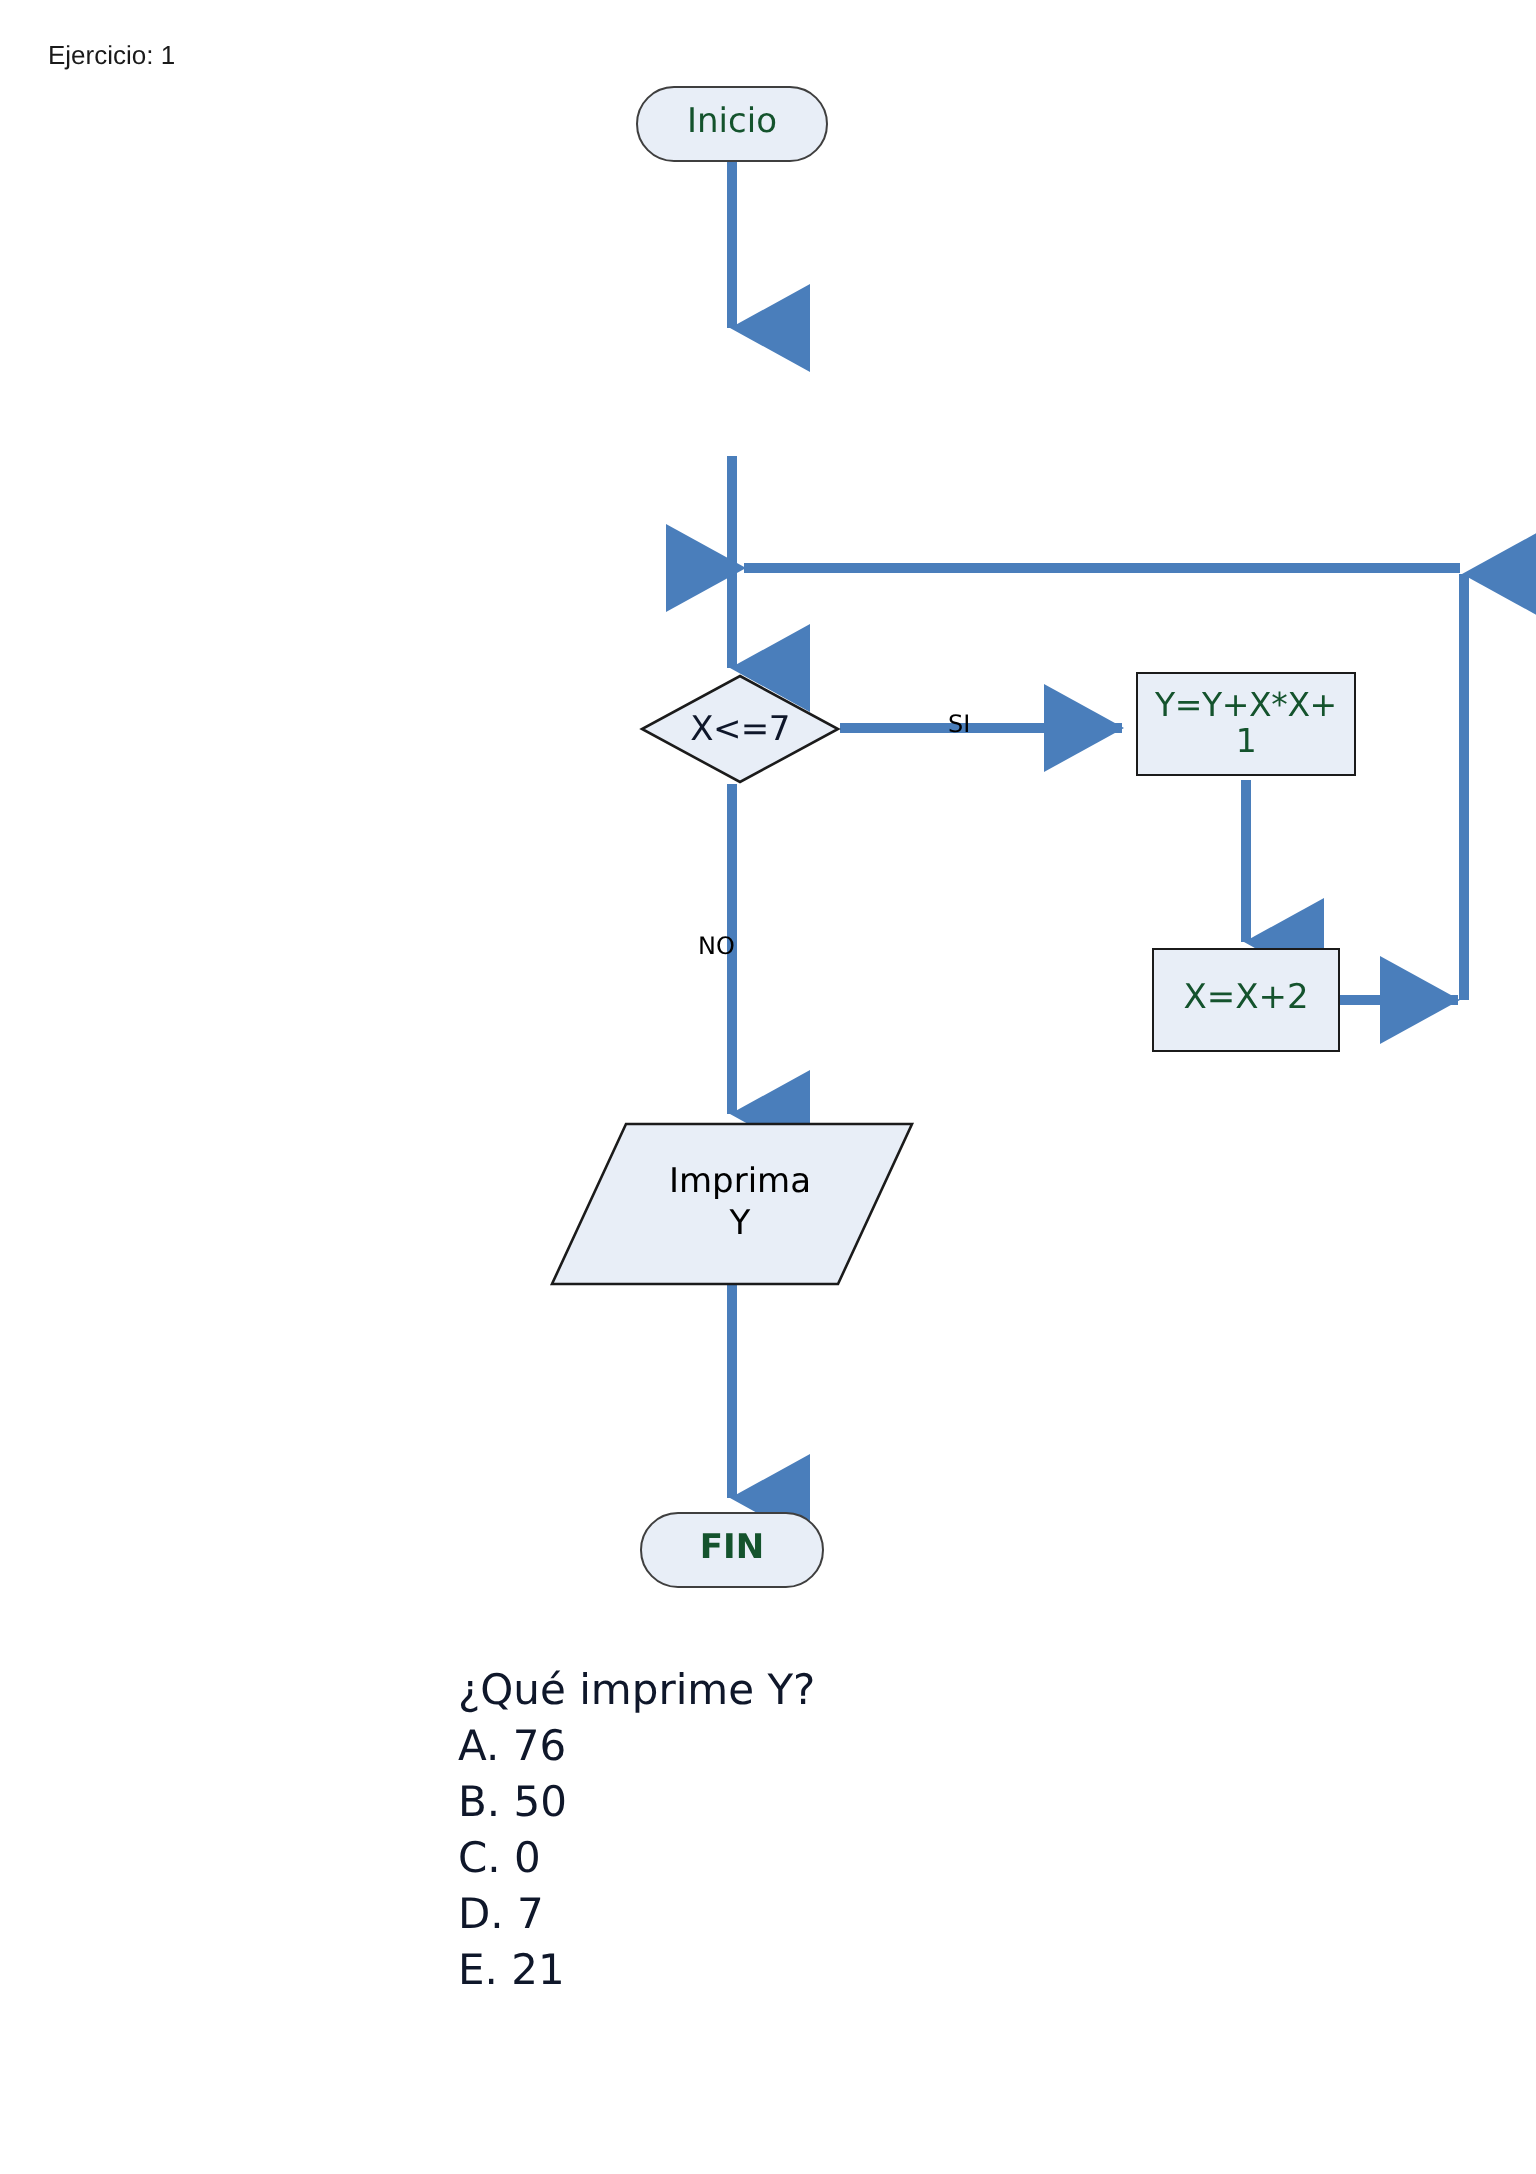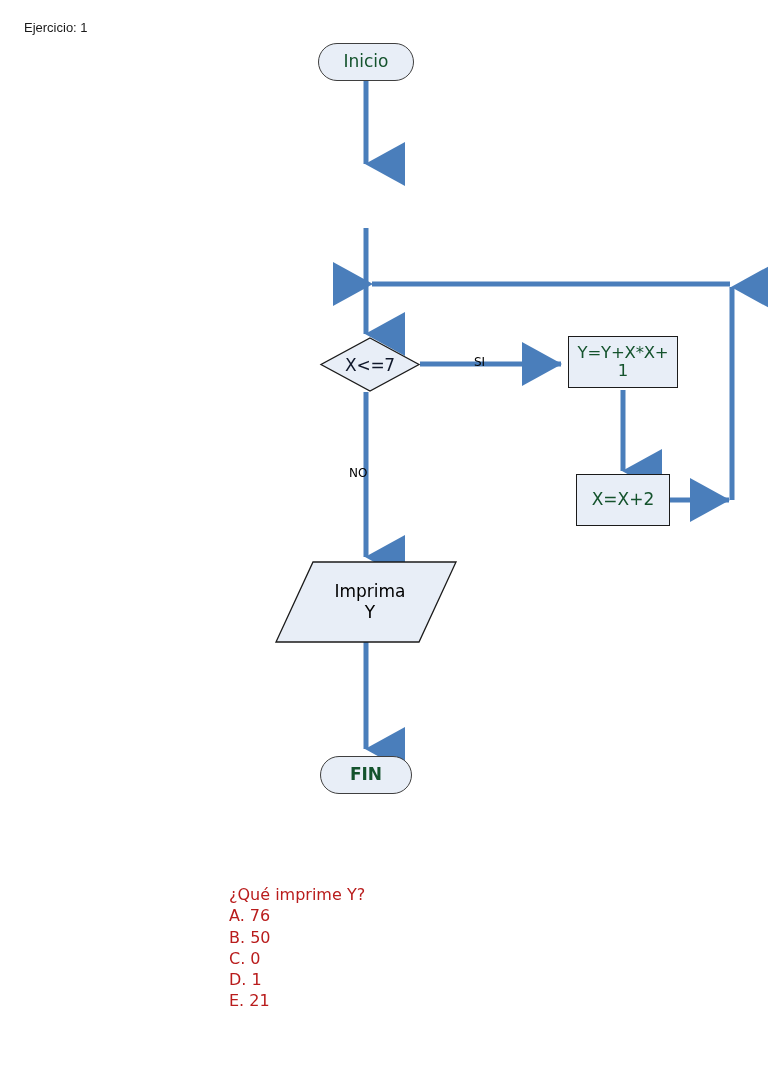--- a/index.html
+++ b/index.html
@@ -124,23 +124,23 @@
     font-size: 12px;
     color: #000000;
     background: transparent;
     white-space: nowrap;
   }
 
   
   #question-block {
     position: absolute;
     left: 229px;
-    top: 884px;
-    font-size: 16px;
-    color: #b91c1c;
+    top: 832px;
+    font-size: 21px;
+    color: #0f172a;
     line-height: 1.33;
   }
   #question-block .q-line {
     white-space: nowrap;
   }
 </style>
 </head>
 <body>
 
 <div id="page">
@@ -220,17 +220,17 @@
 
   <div class="edge-label" style="left:474px; top:355px;">SI</div>
 
   <div class="edge-label" style="left:349px; top:466px;">NO</div>
 
   <div id="question-block">
     <div class="q-line">¿Qué imprime Y?</div>
     <div class="q-line">A. 76</div>
     <div class="q-line">B. 50</div>
     <div class="q-line">C. 0</div>
-    <div class="q-line">D. 1</div>
+    <div class="q-line">D. 7</div>
     <div class="q-line">E. 21</div>
   </div>
 
 </div>
 
 </body></html>

